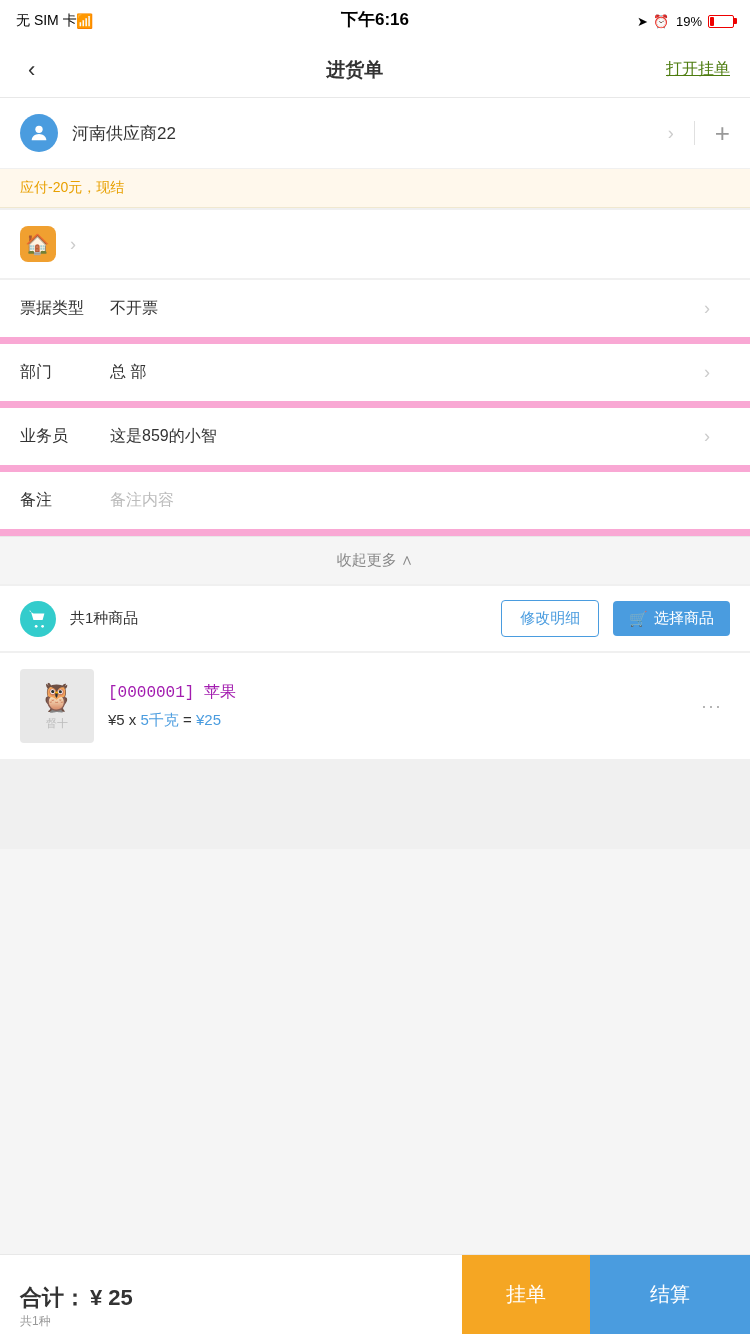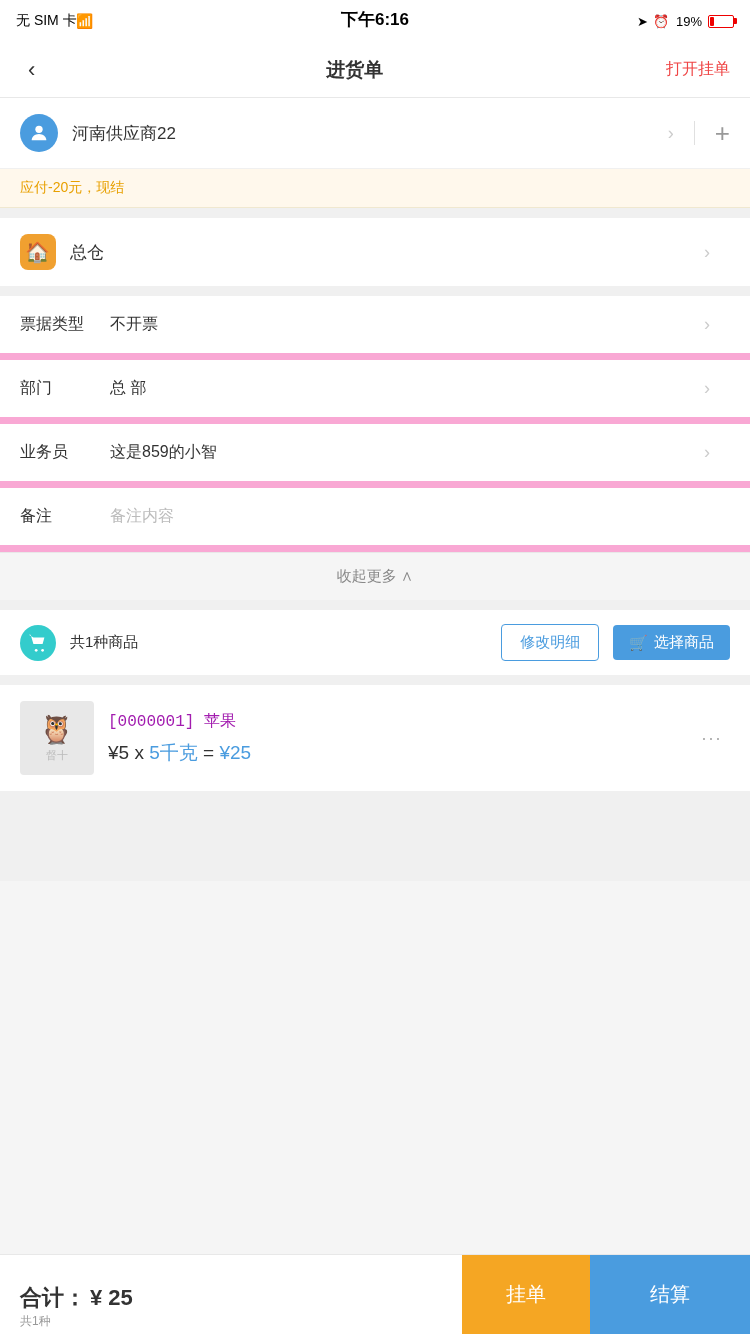--- a/index.html
+++ b/index.html
@@ -90,33 +90,34 @@
       cursor: pointer;
       padding: 8px;
     }
     .nav-title {
       font-size: 19px;
       font-weight: 600;
       color: #333;
     }
     .nav-action {
       font-size: 16px;
-      color: #ef4444;
-      cursor: pointer;
+      color: #4d7c0f;
+      cursor: pointer;
+      text-decoration: underline;
     }
 
     
     .content {
       background: #f0f0f0;
     }
 
     
     .card-section {
       background: #fff;
-      margin-bottom: 10px;
+      margin-bottom: 2px;
     }
 
     
     .supplier-row {
       display: flex;
       align-items: center;
       padding: 16px 20px;
       border-bottom: 1px solid #f0f0f0;
     }
     .supplier-avatar {
@@ -296,21 +297,21 @@
     .product-info {
       flex: 1;
     }
     .product-name {
       font-size: 16px;
       color: #a21caf;
       margin-bottom: 8px;
       font-family: Liberation Mono, monospace;
     }
     .product-price {
-      font-size: 19px;
+      font-size: 15px;
       color: #333;
     }
     .product-price .highlight {
       color: #4a9cdf;
     }
     .product-menu {
       color: #aaa;
       font-size: 18px;
       cursor: pointer;
       padding: 4px 8px;
@@ -414,21 +415,20 @@
       <span class="chevron-right">›</span>
       <div class="divider-v"></div>
       <span class="plus-btn">+</span>
     </div>
     <div class="payment-notice">应付-20元，现结</div>
   </div>
 
   <div class="card-section">
     <div class="warehouse-row">
       <div class="warehouse-icon">🏠</div>
-      <span class="warehouse-name">总仓</span>
       <span class="chevron-right">›</span>
     </div>
   </div>
 
   <div class="card-section">
     <div class="form-row">
       <span class="form-label">票据类型</span>
       <span class="form-value">不开票</span>
       <span class="chevron-right">›</span>
     </div>

